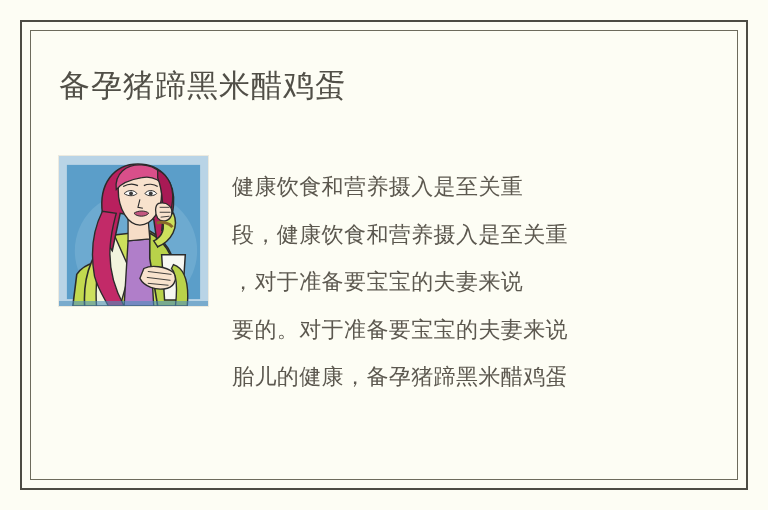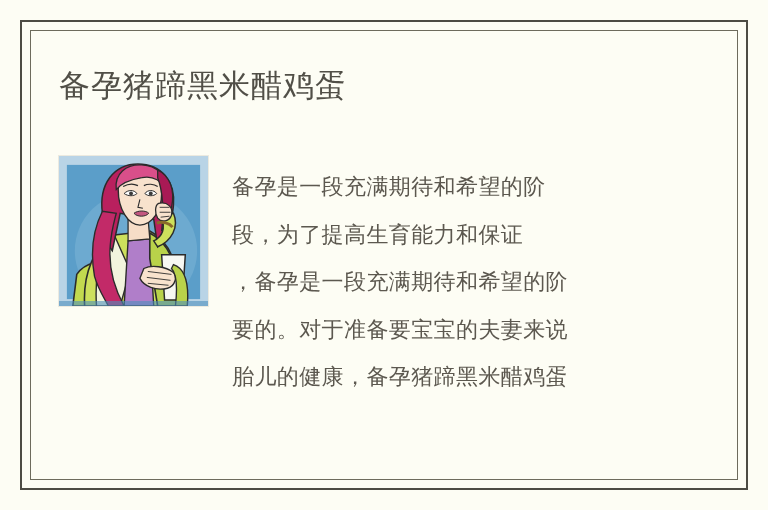--- a/index.html
+++ b/index.html
@@ -163,21 +163,21 @@
                  C98 137 86 132 82 124 Z" fill="#f8e2cd" stroke="#2b2b2b" stroke-width="1.4"></path>
         <path d="M90 117 L114 120 M89 123 L113 126 M90 129 L111 131" stroke="#2b2b2b" stroke-width="0.9" fill="none"></path>
 
         <path d="M116 110 C128 114 132 128 130 152 L118 152 C120 134 120 120 114 114 Z" fill="#b9d24a" stroke="#2b2b2b" stroke-width="1.4"></path>
 
         <path d="M0 147 L151 147 L151 152 L0 152 Z" fill="#4e8fbd" opacity="0.6"></path>
       </svg>
     </div>
 
     <div class="body-text">
-      <div class="body-line">备孕是一段充满期待和希望的阶</div>
-      <div class="body-line">段，为了提高生育能力和保证</div>
-      <div class="body-line">，备孕是一段充满期待和希望的阶</div>
+      <div class="body-line">健康饮食和营养摄入是至关重</div>
+      <div class="body-line">段，健康饮食和营养摄入是至关重</div>
+      <div class="body-line">，对于准备要宝宝的夫妻来说</div>
       <div class="body-line">要的。对于准备要宝宝的夫妻来说</div>
       <div class="body-line">胎儿的健康，备孕猪蹄黑米醋鸡蛋</div>
     </div>
 
   </div>
 </div>
 
 </body></html>

